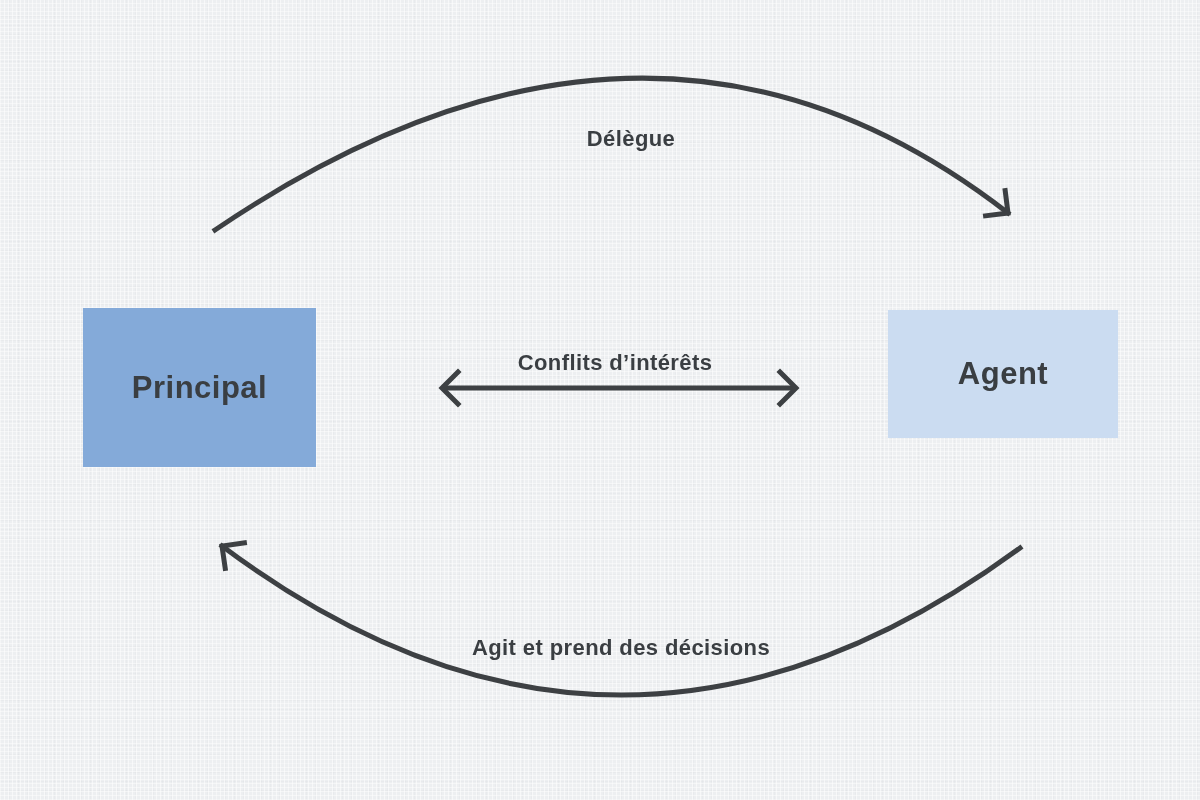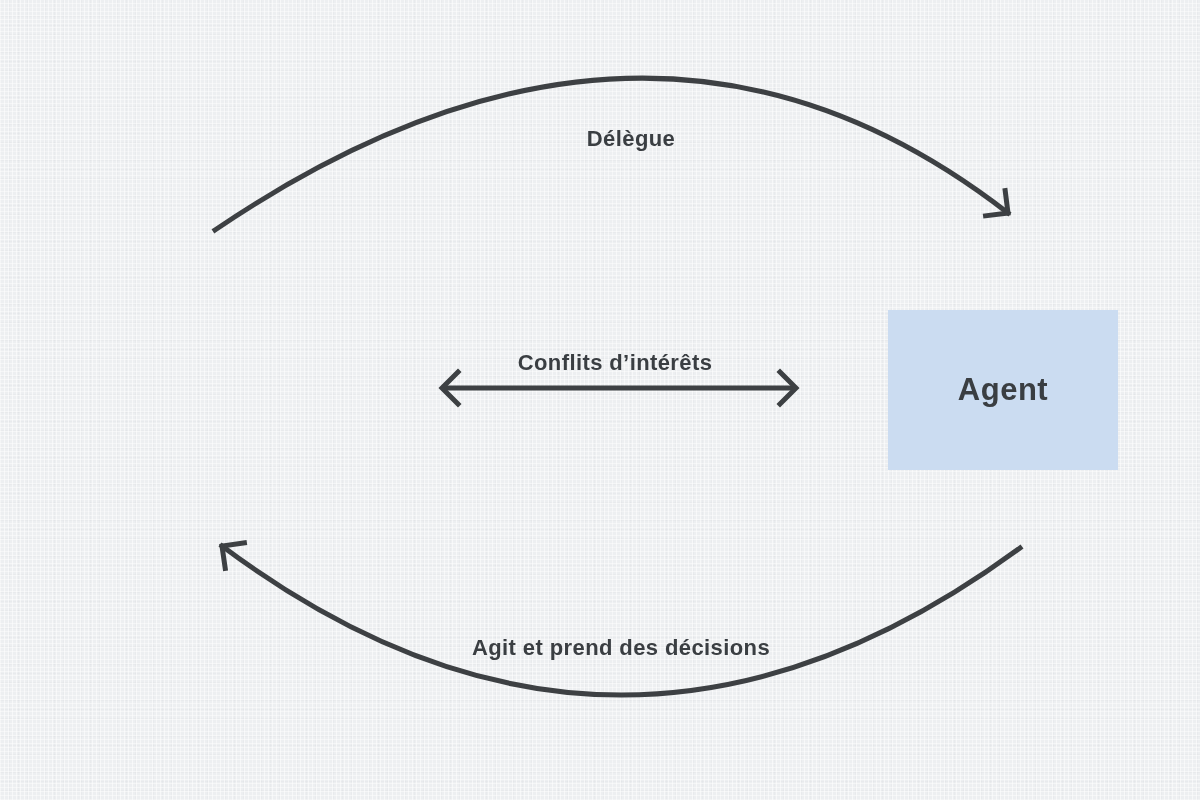--- a/index.html
+++ b/index.html
@@ -33,21 +33,21 @@
     align-items: center;
     justify-content: center;
   }
   .node span {
     font-size: 31px;
     font-weight: bold;
     color: #3a3e42;
     letter-spacing: 0.5px;
   }
   .node-principal { left: 83px; top: 308px; width: 233px; height: 159px; }
-  .node-agent     { left: 888px; top: 310px; width: 230px; height: 160px; }
+  .node-agent     { left: 888px; top: 310px; width: 230px; height: 128px; }
   .edge-label {
     position: absolute;
     transform: translate(-50%, -50%);
     font-size: 22px;
     font-weight: bold;
     color: #3a3e42;
     white-space: nowrap;
     letter-spacing: 0.4px;
   }
   .label-delegate { left: 615px; top: 139px; margin-left: 16px; }
@@ -66,20 +66,23 @@
       </marker>
     </defs>
 
     <path d="M 215 230 Q 650 -65 1008 213" fill="none" stroke-width="5" stroke-linecap="square" marker-end="url(#arrowhead)" stroke="#3d4043"></path>
 
     <path d="M 442 388 L 796 388" fill="none" stroke-width="5" stroke-linecap="butt" marker-start="url(#arrowhead)" marker-end="url(#arrowhead)" stroke="#3d4043"></path>
 
     <path d="M 1020 548 Q 619 843 222 546" fill="none" stroke-width="5" stroke-linecap="square" marker-end="url(#arrowhead)" stroke="#3d4043"></path>
   </svg>
 
+  <div class="node node-principal" style="background-color: rgb(132, 170, 217);">
+    <span>Principal</span>
+  </div>
 
   <div class="node node-agent" style="background-color: rgb(203, 220, 241);">
     <span>Agent</span>
   </div>
 
   <div class="edge-label label-delegate">Délègue</div>
 
   <div class="edge-label label-conflict">Conflits d’intérêts</div>
 
   <div class="edge-label label-acts">Agit et prend des décisions</div>

